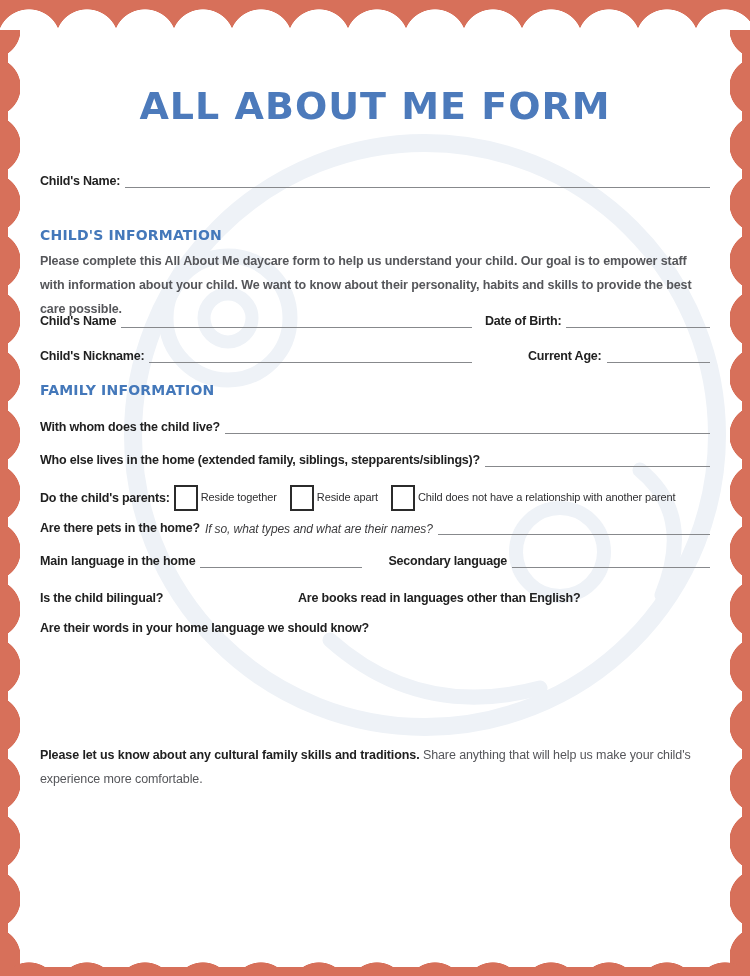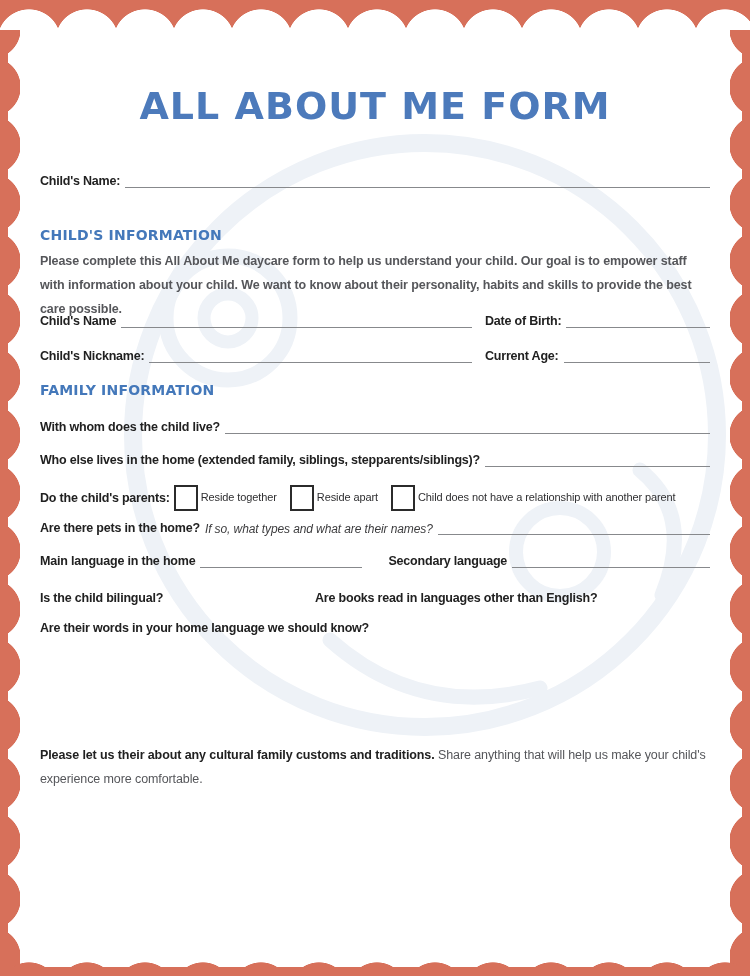--- a/index.html
+++ b/index.html
@@ -100,21 +100,21 @@
     <div class="col-l">
       <span class="lbl">Child's Name</span>
       <span class="fline"></span>
     </div>
     <div class="col-r">
       <span class="lbl">Date of Birth:</span>
       <span class="fline"></span>
     </div>
   </div>
 
-  <div class="row" style="top:349px;">
+  <div class="row" style="top:349px;gap:43px;">
     <div class="col-l">
       <span class="lbl">Child's Nickname:</span>
       <span class="fline"></span>
     </div>
     <div class="col-r">
       <span class="lbl">Current Age:</span>
       <span class="fline"></span>
     </div>
   </div>
 
@@ -147,33 +147,33 @@
   </div>
 
   <div class="row" style="top:554px;">
     <span class="lbl">Main language in the home</span>
     <span class="fline lang-line1"></span>
     <span class="lang-gap"></span>
     <span class="lbl">Secondary language</span>
     <span class="fline"></span>
   </div>
 
-  <div class="row" style="top:588px;gap:17px;">
+  <div class="row" style="top:588px;">
     <div class="bi-col">
       <span class="lbl">Is the child bilingual?</span>
     </div>
     <span class="lbl">Are books read in languages other than English?</span>
   </div>
 
   <div class="row" style="top:621px;">
     <span class="lbl">Are their words in your home language we should know?</span>
   </div>
 
   <p class="para" style="top:743px; margin:0;">
-    <span class="lead-bold">Please let us their about any cultural family customs and traditions.</span>
+    <span class="lead-bold">Please let us know about any cultural family skills and traditions.</span>
     <span> Share anything that will help us make your child's experience more comfortable.</span>
   </p>
 
 </div>
 
 <div class="edge edge-left"></div>
 <div class="edge edge-right"></div>
 <div class="edge edge-top"></div>
 <div class="edge edge-bottom"></div>
 

